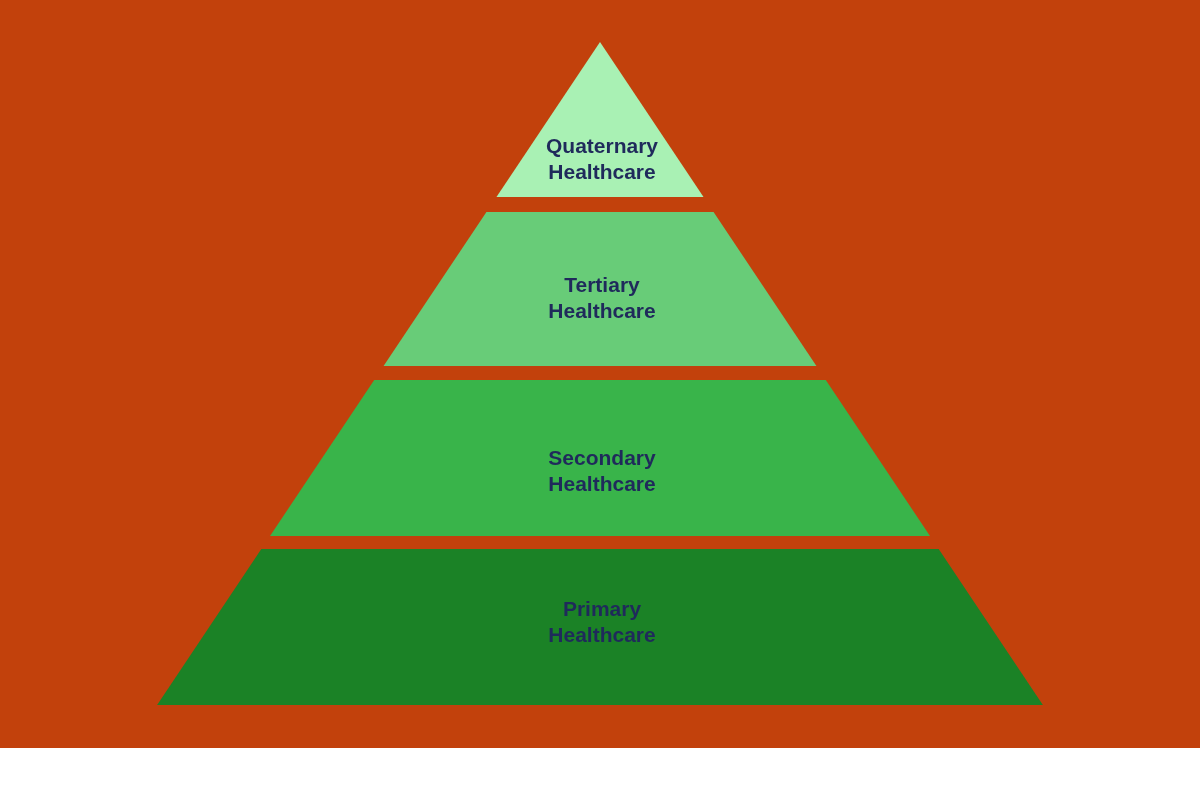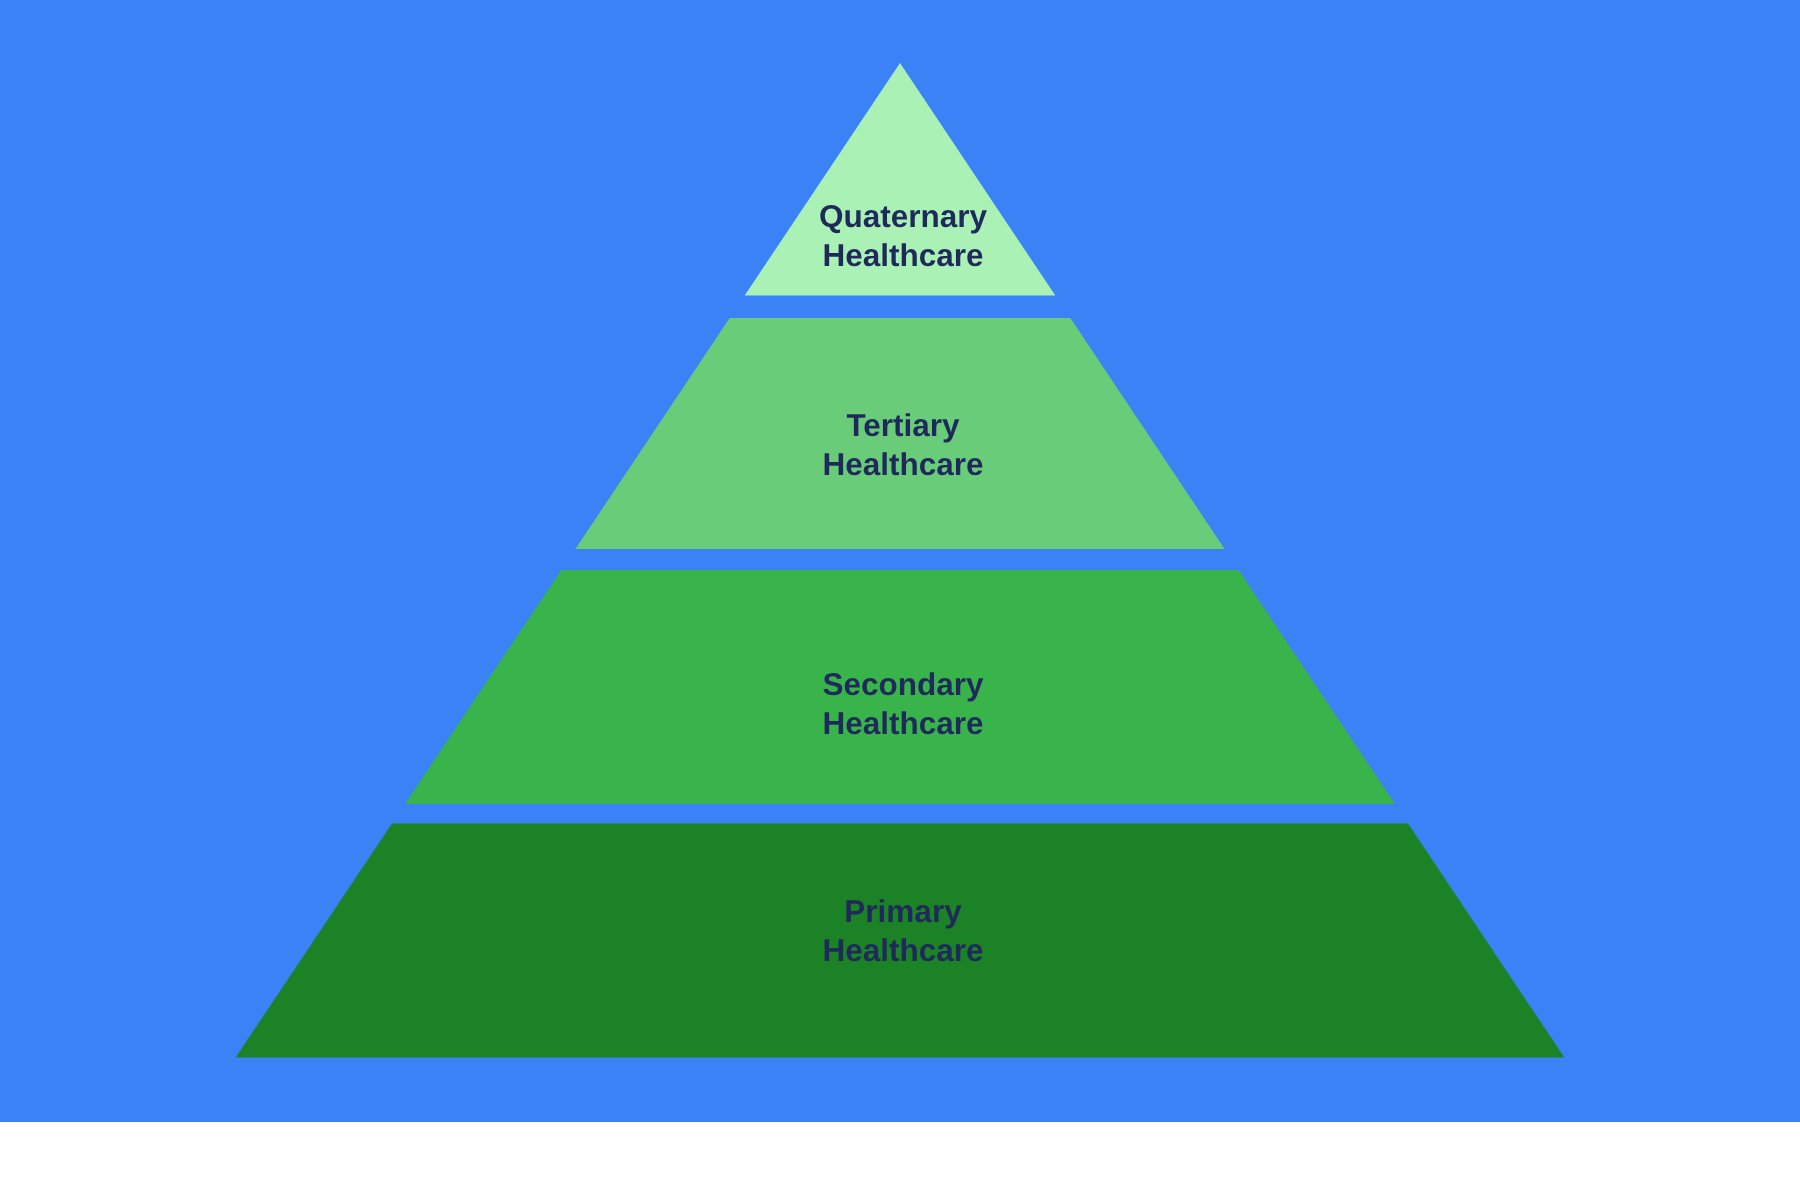--- a/index.html
+++ b/index.html
@@ -8,21 +8,21 @@
     width: 1200px;
     height: 800px;
     background: #ffffff;
     overflow: hidden;
     font-family: "Liberation Sans", sans-serif;
   }
   .canvas {
     position: relative;
     width: 1200px;
     height: 748px;
-    background: #3b82f6;
+    background: #c2410c;
   }
   svg {
     display: block;
   }
   .level-label {
     font-family: "Liberation Sans", sans-serif;
     font-weight: bold;
     font-size: 21px;
     text-anchor: middle;
   }

